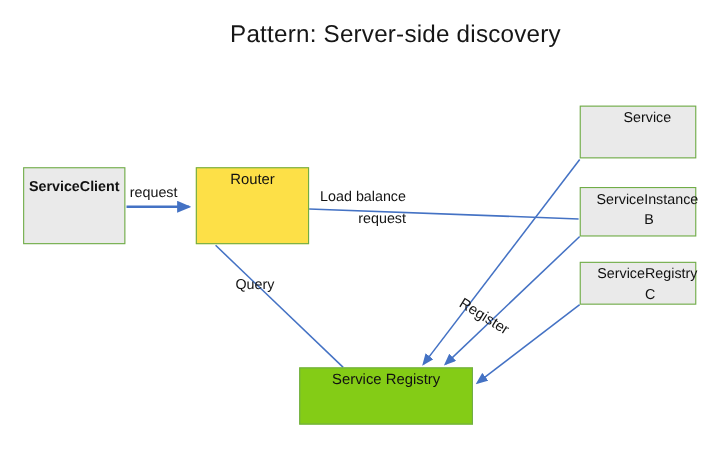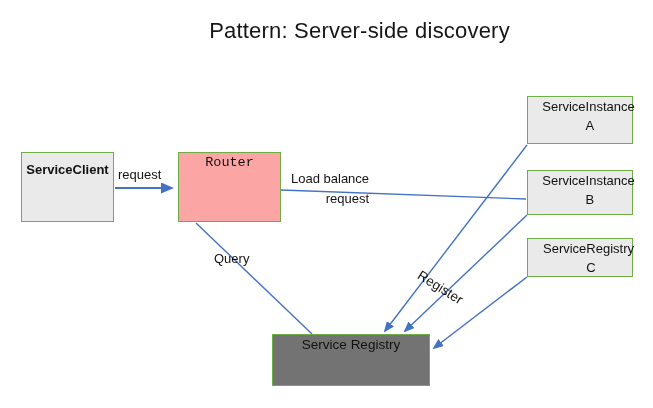--- a/index.html
+++ b/index.html
@@ -14,22 +14,22 @@
   }
   .edges{position:absolute;left:0;top:0;width:653px;height:408px;}
   .edges line{stroke:#4472c4;stroke-width:1.4;}
   .edges line.thick{stroke-width:2.2;}
   .node{
     position:absolute;box-sizing:border-box;border:1.5px solid #70ad47;
     display:flex;flex-direction:row;justify-content:center;
     font-size:13px;line-height:19px;color:#111111;
   }
   .gray{background:#eaeaea;}
-  .greenfill{background:#fca5a5;font-family:Liberation Mono, monospace;}
-  .peach{background:#737373;}
+  .greenfill{background:#fde047;}
+  .peach{background:#84cc16;}
   .node.client{left:21px;top:152px;width:93px;height:70px;text-align:center;
     font-weight:bold;line-height:33px;font-size:13px;}
   .node.router{left:178px;top:152px;width:103px;height:70px;text-align:center;font-size:13.5px;}
   .node.instA{left:527px;top:96px;width:106px;height:48px;padding-left:17px;}
   .node.instB{left:527px;top:170px;width:106px;height:45px;padding-left:17px;}
   .node.instC{left:527px;top:238px;width:106px;height:39px;padding-left:17px;}
   .node.registry{left:272px;top:334px;width:158px;height:52px;text-align:center;font-size:13.5px;}
   .edge-label{position:absolute;font-size:13px;line-height:20px;color:#141414;white-space:nowrap;}
   .lbl-request{left:118px;top:165px;}
   .lbl-loadbalance{left:291px;top:169px;text-align:right;}
@@ -64,21 +64,20 @@
     <span>Service</span>
     <span>Client</span>
   </div>
 
   <div class="node router greenfill">
     <span>Router</span>
   </div>
 
   <div class="node instA gray">
     <span>Service</span>
-    <span>Instance A</span>
   </div>
 
   <div class="node instB gray">
     <span>Service</span>
     <span>Instance B</span>
   </div>
 
   <div class="node instC gray">
     <span>Service</span>
     <span>Registry C</span>

